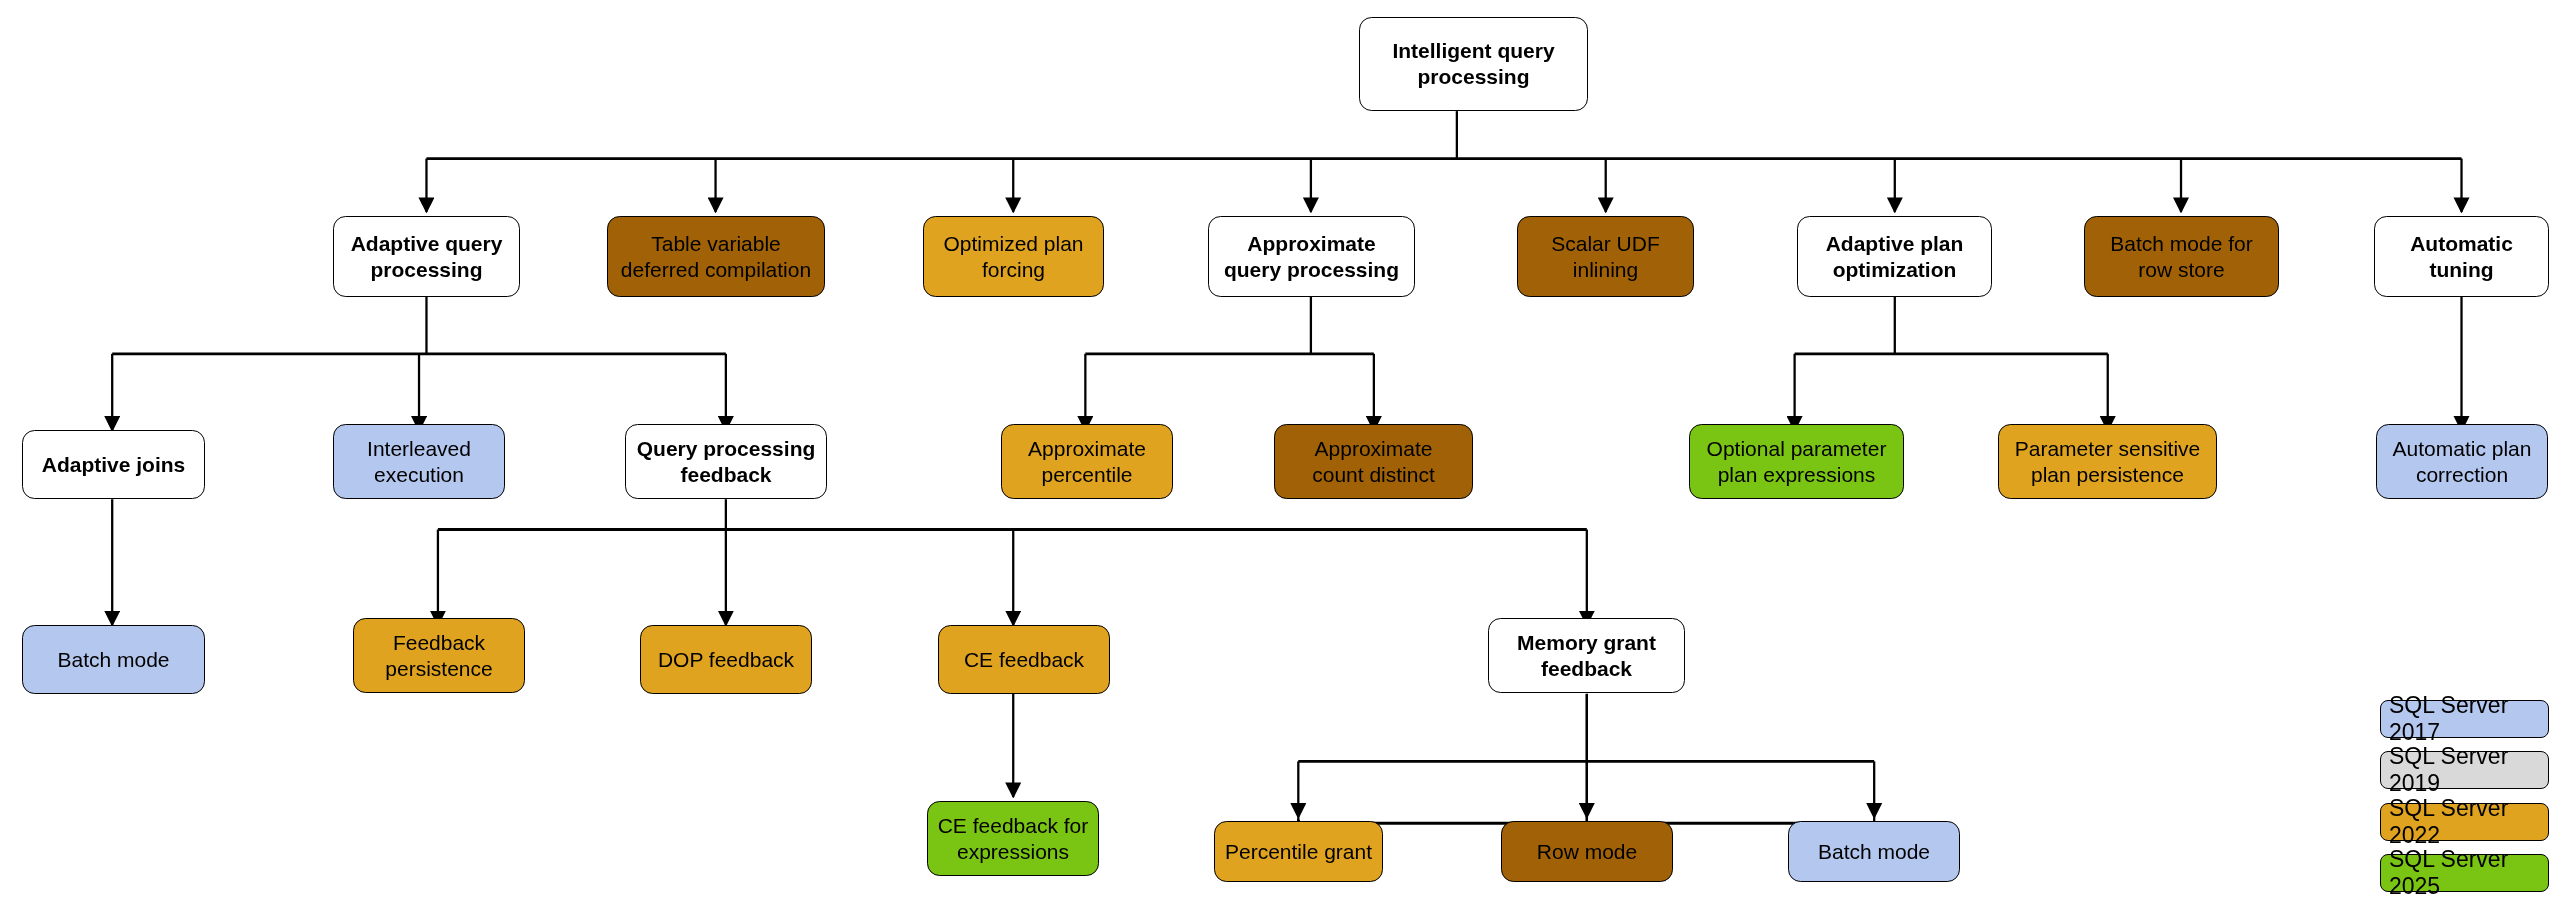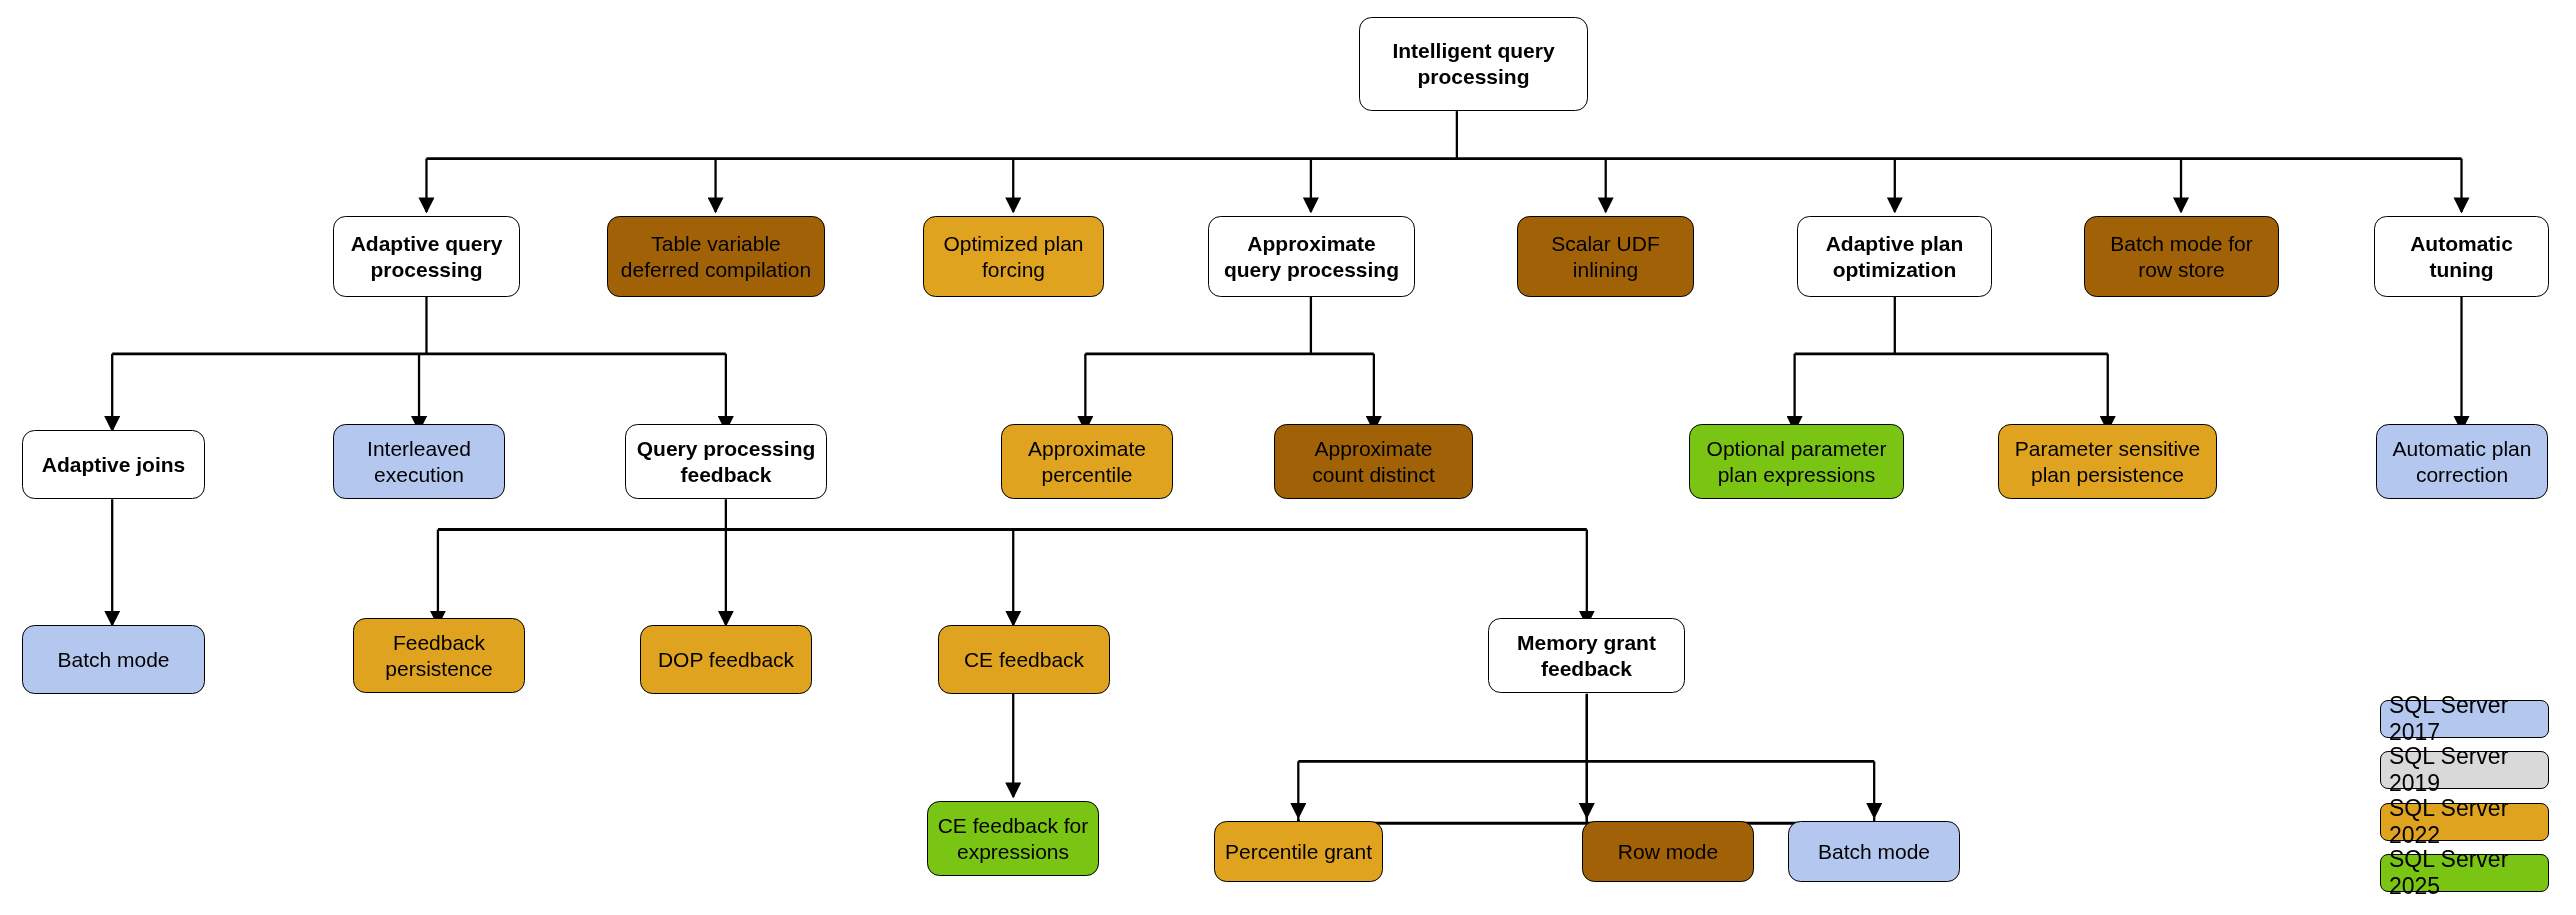--- a/index.html
+++ b/index.html
@@ -185,21 +185,21 @@
   <div class="node fill-orange" style="left:353px; top:618px; width:172px; height:75px;">Feedback
 persistence</div>
   <div class="node fill-orange" style="left:640px; top:625px; width:172px; height:69px;">DOP feedback</div>
   <div class="node fill-orange" style="left:927px; top:625px; width:172px; height:69px;margin-left:11px;">CE feedback</div>
   <div class="node fill-white" style="left:1488px; top:618px; width:197px; height:75px;">Memory grant
 feedback</div>
 
   <div class="node fill-green" style="left:927px; top:801px; width:172px; height:75px;">CE feedback for
 expressions</div>
   <div class="node fill-orange" style="left:1214px; top:821px; width:169px; height:61px;">Percentile grant</div>
-  <div class="node fill-gray" style="left:1582px; top:821px; width:172px; height:61px;">Row mode</div>
+  <div class="node fill-gray" style="left:1501px; top:821px; width:172px; height:61px;">Row mode</div>
   <div class="node fill-blue" style="left:1788px; top:821px; width:172px; height:61px;">Batch mode</div>
 
   <div class="legend-box" style="left:2380px; top:700px; width:169px; height:38px; background:#b4c7ef;">SQL Server 2017</div>
   <div class="legend-box" style="left:2380px; top:751px; width:169px; height:38px; background:#d9d9d9;">SQL Server 2019</div>
   <div class="legend-box" style="left:2380px; top:803px; width:169px; height:38px; background:#dfa320;">SQL Server 2022</div>
   <div class="legend-box" style="left:2380px; top:854px; width:169px; height:38px; background:#7ac514;">SQL Server 2025</div>
 
 </div>
 
 

